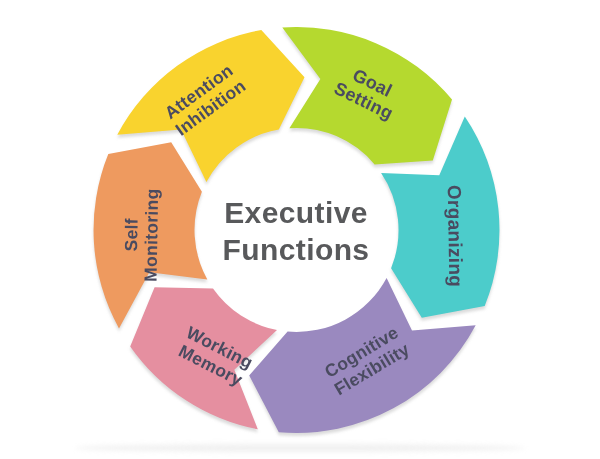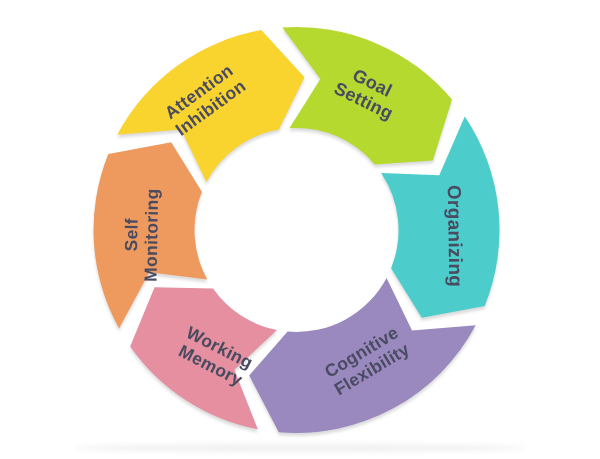--- a/index.html
+++ b/index.html
@@ -95,14 +95,16 @@
   <div class="seg-label lbl-goal">Goal
 Setting</div>
   <div class="seg-label lbl-organizing">Organizing</div>
   <div class="seg-label lbl-cognitive">Cognitive
 Flexibility</div>
   <div class="seg-label lbl-working">Working
 Memory</div>
   <div class="seg-label lbl-selfmon">Self
 Monitoring</div>
 
+  <div class="center-title">Executive
+Functions</div>
 
 </div>
 
 </body></html>

